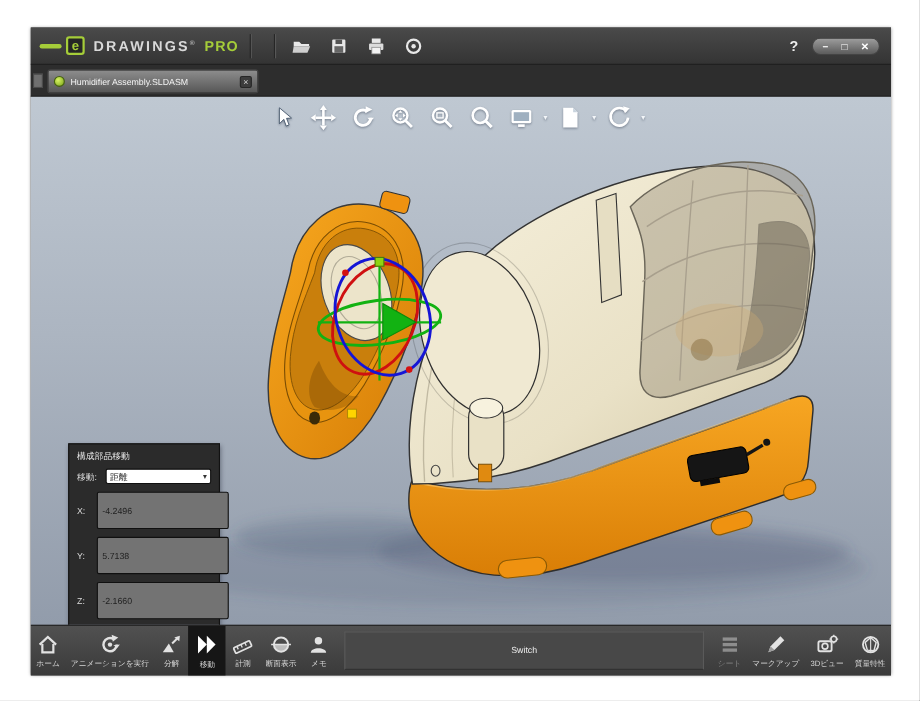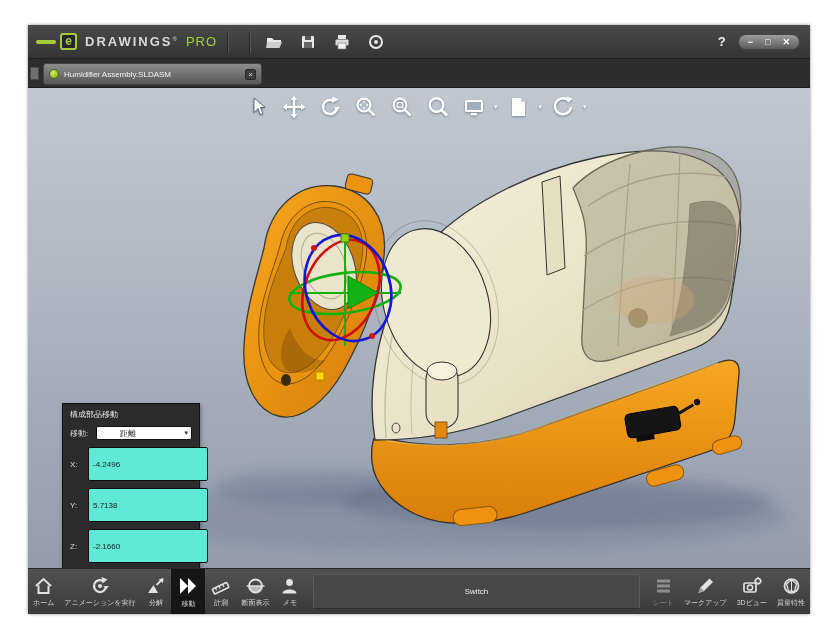--- a/index.html
+++ b/index.html
@@ -6,55 +6,55 @@
   html,body { width:836px; height:637px; background:#ffffff; font-family:"Liberation Sans",sans-serif; overflow:hidden; }
   .app { position:absolute; left:28px; top:25px; width:782px; height:589px; background:#3b3b3b; box-shadow:0 0 3px rgba(0,0,0,.45); }
 
   
   .titlebar { height:33px; display:flex; align-items:center; padding:0 10px 0 8px; background:linear-gradient(#4a4a4a,#343434); }
   .logo { display:flex; align-items:center; gap:4px; }
   .logo-dash { width:20px; height:4px; background:#a5cd39; border-radius:2px; }
   .logo-ebox { width:17px; height:17px; border:2px solid #a5cd39; border-radius:3px; color:#a5cd39; font-weight:bold; font-size:12px; line-height:13px; text-align:center; background:#262626; }
   .logo-drawings { color:#d9d9d9; font-weight:bold; font-size:13px; letter-spacing:2px; margin-left:4px; }
   .logo-reg { color:#bbb; font-size:6px; vertical-align:super; }
-  .logo-pro { color:#a5cd39; font-weight:normal; font-size:13px; letter-spacing:1px; margin-left:3px; }
+  .logo-pro { color:#a5cd39; font-weight:bold; font-size:13px; letter-spacing:1px; margin-left:3px; }
   .tsep { width:2px; height:22px; border-left:1px solid #262626; border-right:1px solid #575757; margin:0 10px; }
   .menus { display:flex; gap:4px; }
   .menu { color:#c9c9c9; font-size:9px; padding:4px 8px; border-radius:2px; cursor:default; }
   .tb-icons { display:flex; gap:16px; align-items:center; margin-left:4px; }
   .tb-icon { width:18px; height:18px; display:flex; align-items:center; justify-content:center; }
   .spacer { flex:1; }
   .help-q { color:#f0f0f0; font-weight:bold; font-size:13px; margin-right:12px; }
   .winpill { background:linear-gradient(#9d9d9d,#5c5c5c); border:1px solid #444; border-radius:8px; height:16px; display:flex; align-items:center; padding:0 9px; gap:12px; }
   .winbtn { color:#fff; font-size:9px; font-weight:bold; line-height:14px; }
 
   
   .tabbar { height:30px; background:#2d2d2d; border-top:1px solid #202020; border-bottom:1px solid #1d1d1d; position:relative; }
   .tab-stub { position:absolute; left:2px; top:8px; width:9px; height:13px; background:#6f6f6f; border:1px solid #4a4a4a; }
-  .tab { position:absolute; left:15px; top:4px; height:22px; width:219px; background:linear-gradient(#8d8d8d,#575757); border:1px solid #434343; border-radius:3px; display:flex; align-items:center; padding:0 5px; gap:5px; }
+  .tab { position:absolute; left:15px; top:4px; height:22px; width:192px; background:linear-gradient(#8d8d8d,#575757); border:1px solid #434343; border-radius:3px; display:flex; align-items:center; padding:0 5px; gap:5px; }
   .tab-dot { width:10px; height:10px; border-radius:50%; background:radial-gradient(circle at 35% 35%,#d8f263,#78a318); border:1px solid #46620e; flex:none; }
   .tab-label { font-size:8px; color:#f4f4f4; white-space:nowrap; overflow:hidden; flex:1; }
   .tab-close { width:11px; height:11px; background:#3c3c3c; border:1px solid #262626; color:#d8d8d8; font-size:8px; line-height:9px; text-align:center; border-radius:2px; flex:none; }
 
   
   .viewport { position:absolute; left:0; top:63px; width:782px; height:480px; background:linear-gradient(180deg,#bfc8d2 0%,#acb5c1 45%,#929cab 100%); overflow:hidden; }
   .model-svg { position:absolute; left:0; top:0; }
   .vp-toolbar { position:absolute; left:216px; top:5px; display:flex; align-items:center; gap:9px; }
   .vp-tool { width:27px; height:27px; display:flex; align-items:center; justify-content:center; filter:drop-shadow(0 1px 1px rgba(40,50,70,.45)); }
   .vp-caret { color:#f2f5f8; font-size:7px; margin:0 -2px; filter:drop-shadow(0 1px 1px rgba(40,50,70,.45)); }
 
   
   .dlg { position:absolute; left:34px; top:315px; width:138px; background:#2b2b2b; border:1px solid #121212; box-shadow:1px 2px 4px rgba(20,25,40,.4); padding-bottom:4px; }
   .dlg-title { font-size:8px; color:#e9e9e9; padding:5px 7px 6px; }
   .dlg-row { display:flex; align-items:center; padding:0 7px; margin-bottom:7px; gap:4px; }
   .dlg-lab { font-size:8px; color:#dddddd; width:14px; flex:none; }
   .dlg-lab.wide { width:22px; }
-  .dlg-input { flex:1; height:14px; background:#5eead4; border:1px solid #101010; border-radius:2px; font-size:8px; color:#222; padding:16px 4px; font-family:"Liberation Sans",sans-serif; }
+  .dlg-input { flex:1; height:14px; background:#737373; border:1px solid #101010; border-radius:2px; font-size:8px; color:#222; padding:16px 4px; font-family:"Liberation Sans",sans-serif; }
   .dlg-select { flex:1; height:14px; background:#ffffff; border:1px solid #101010; border-radius:2px; font-size:8px; color:#222; padding:0 3px; display:flex; align-items:center; }
-  .dlg-select .val { flex:1;margin-left:20px; }
+  .dlg-select .val { flex:1; }
   .dlg-select .car { font-size:7px; color:#333; }
   .dlg-btns { display:flex; align-items:center; gap:9px; padding:6px 8px 4px; }
   .dlg-btn { width:24px; height:24px; display:flex; align-items:center; justify-content:center; border:1px solid transparent; }
   .dlg-btn.on { border:1px solid #9a9a9a; background:#4a4a4a; }
 
   
   .bottombar { position:absolute; left:0; top:543px; width:782px; height:46px; background:linear-gradient(#515151,#3a3a3a); border-top:1px solid #262626; display:flex; align-items:stretch; }
   .bb-item { display:flex; flex-direction:column; align-items:center; justify-content:center; gap:2px; padding:3px 5px 2px; cursor:default; }
   .bb-item .lbl { font-size:7px; color:#d6d6d6; white-space:nowrap; }
   .bb-item.active { background:#161616; }

